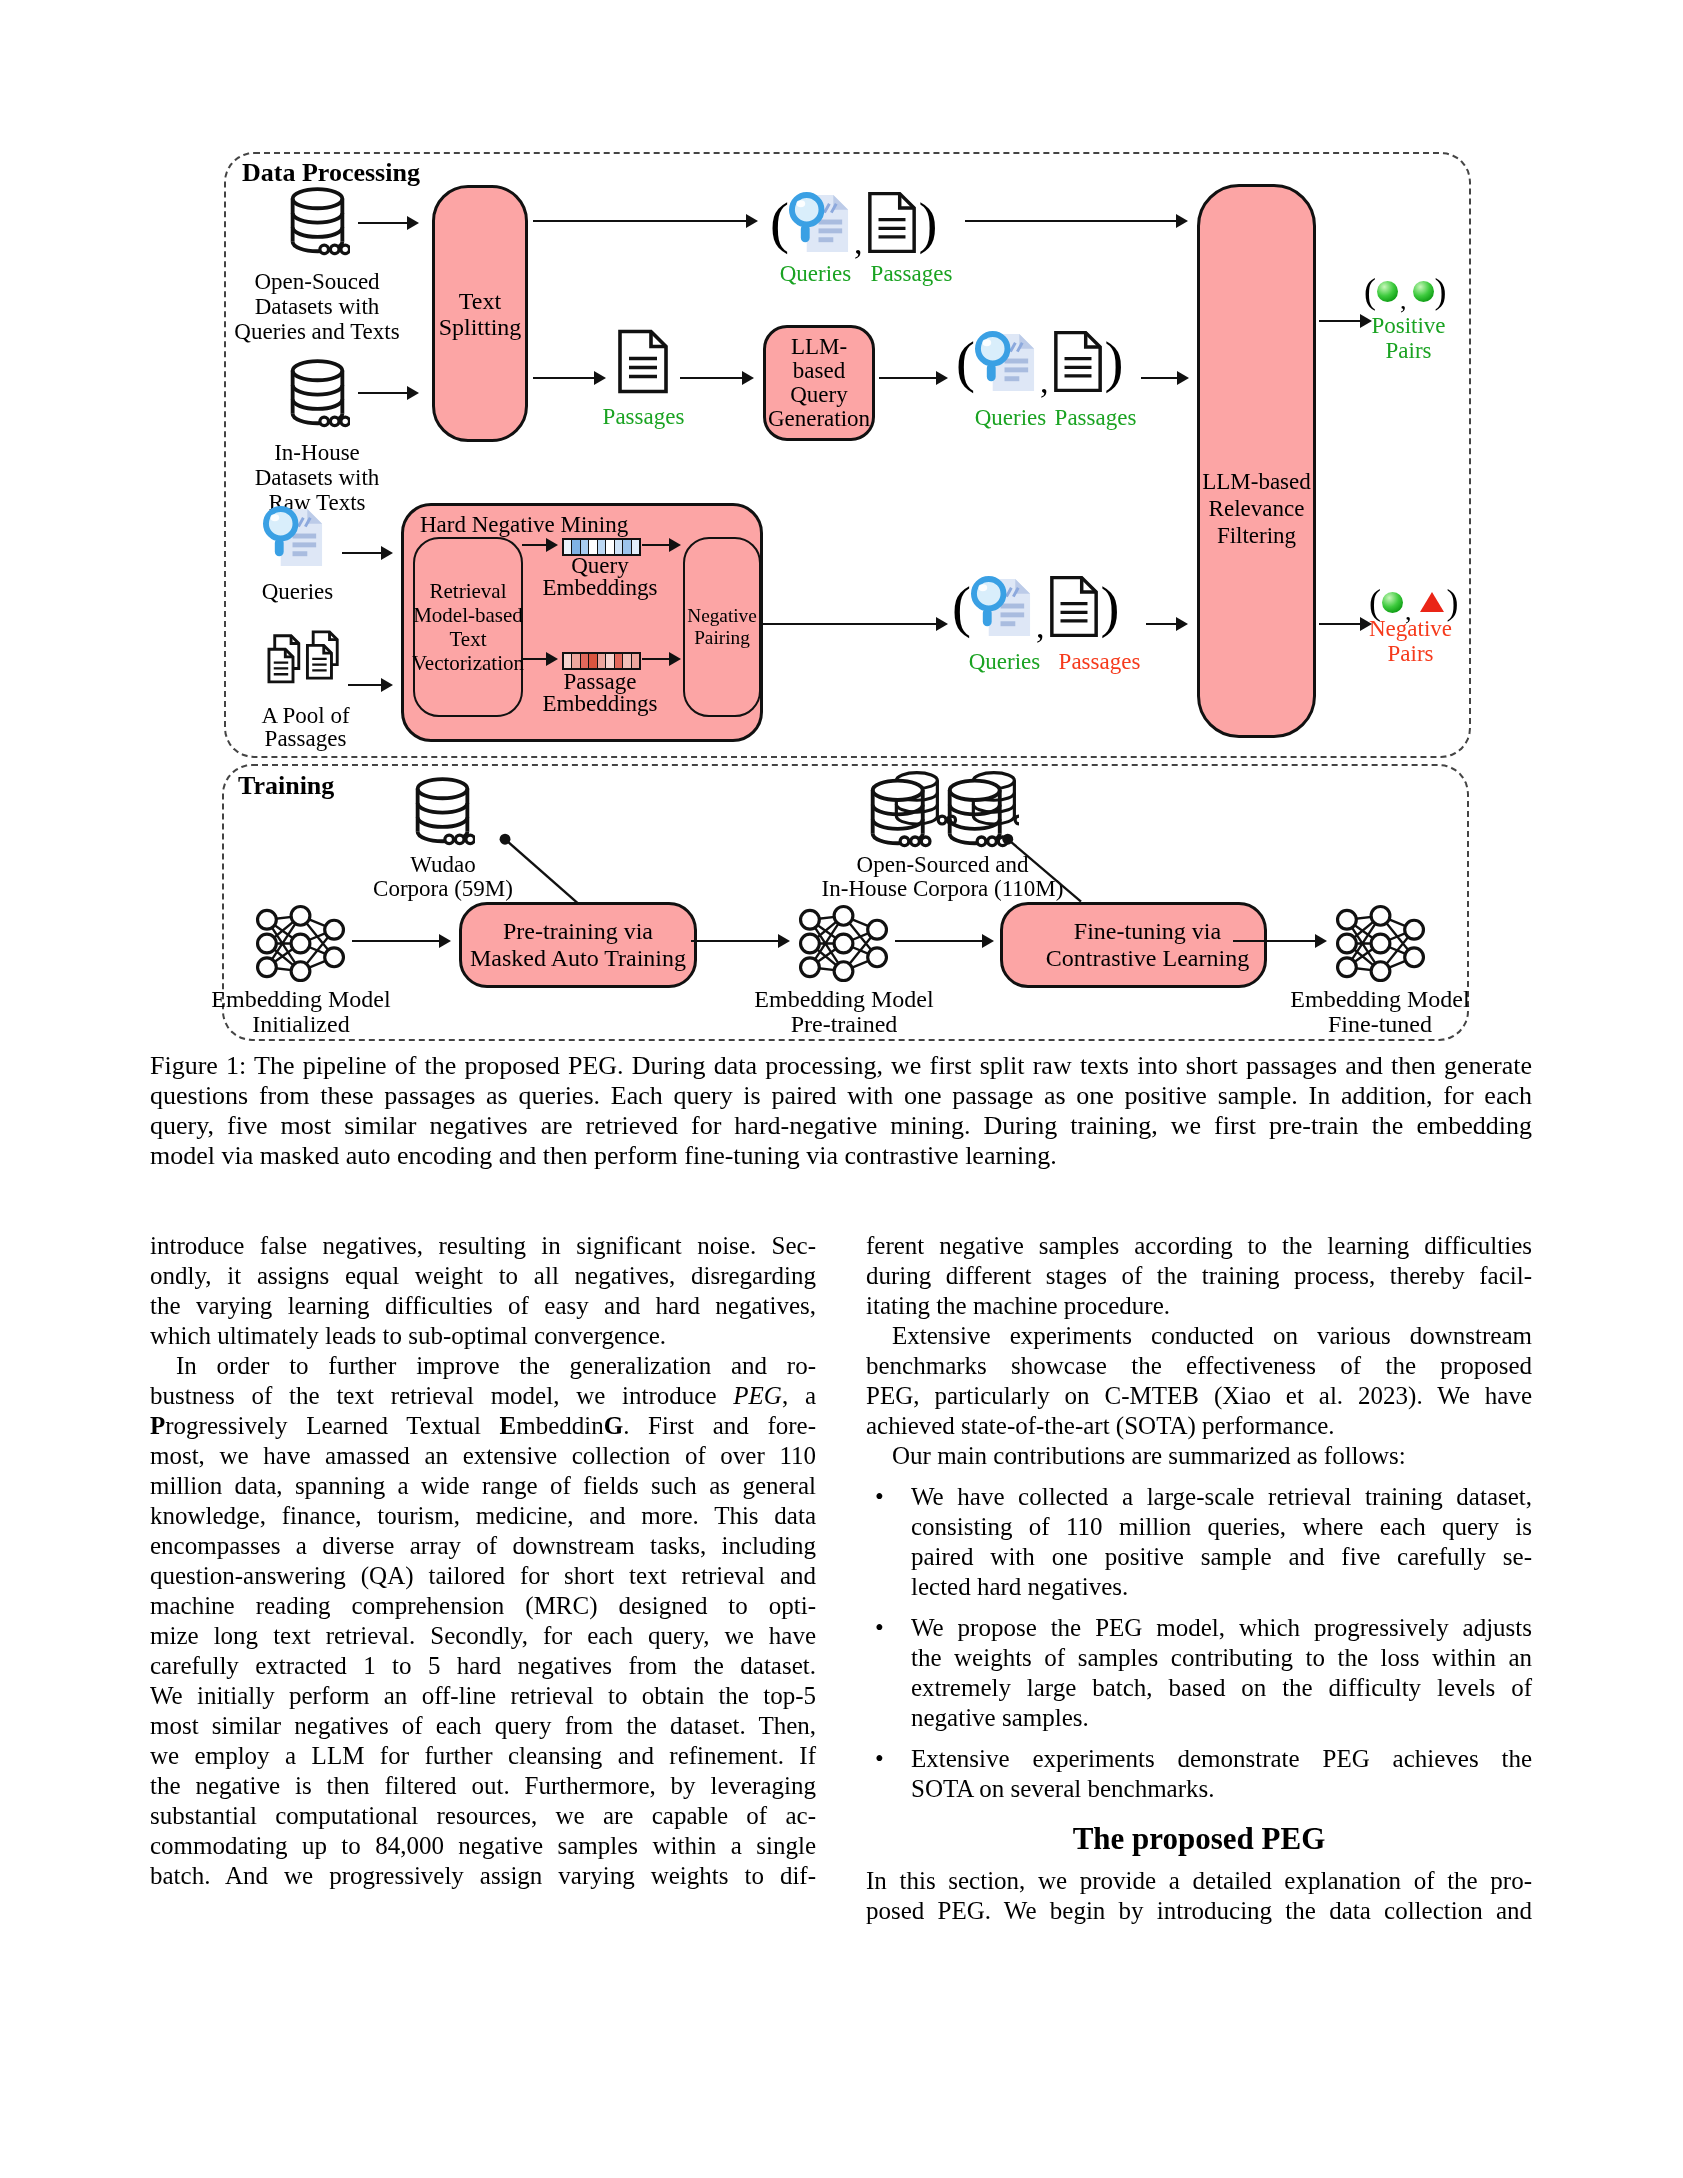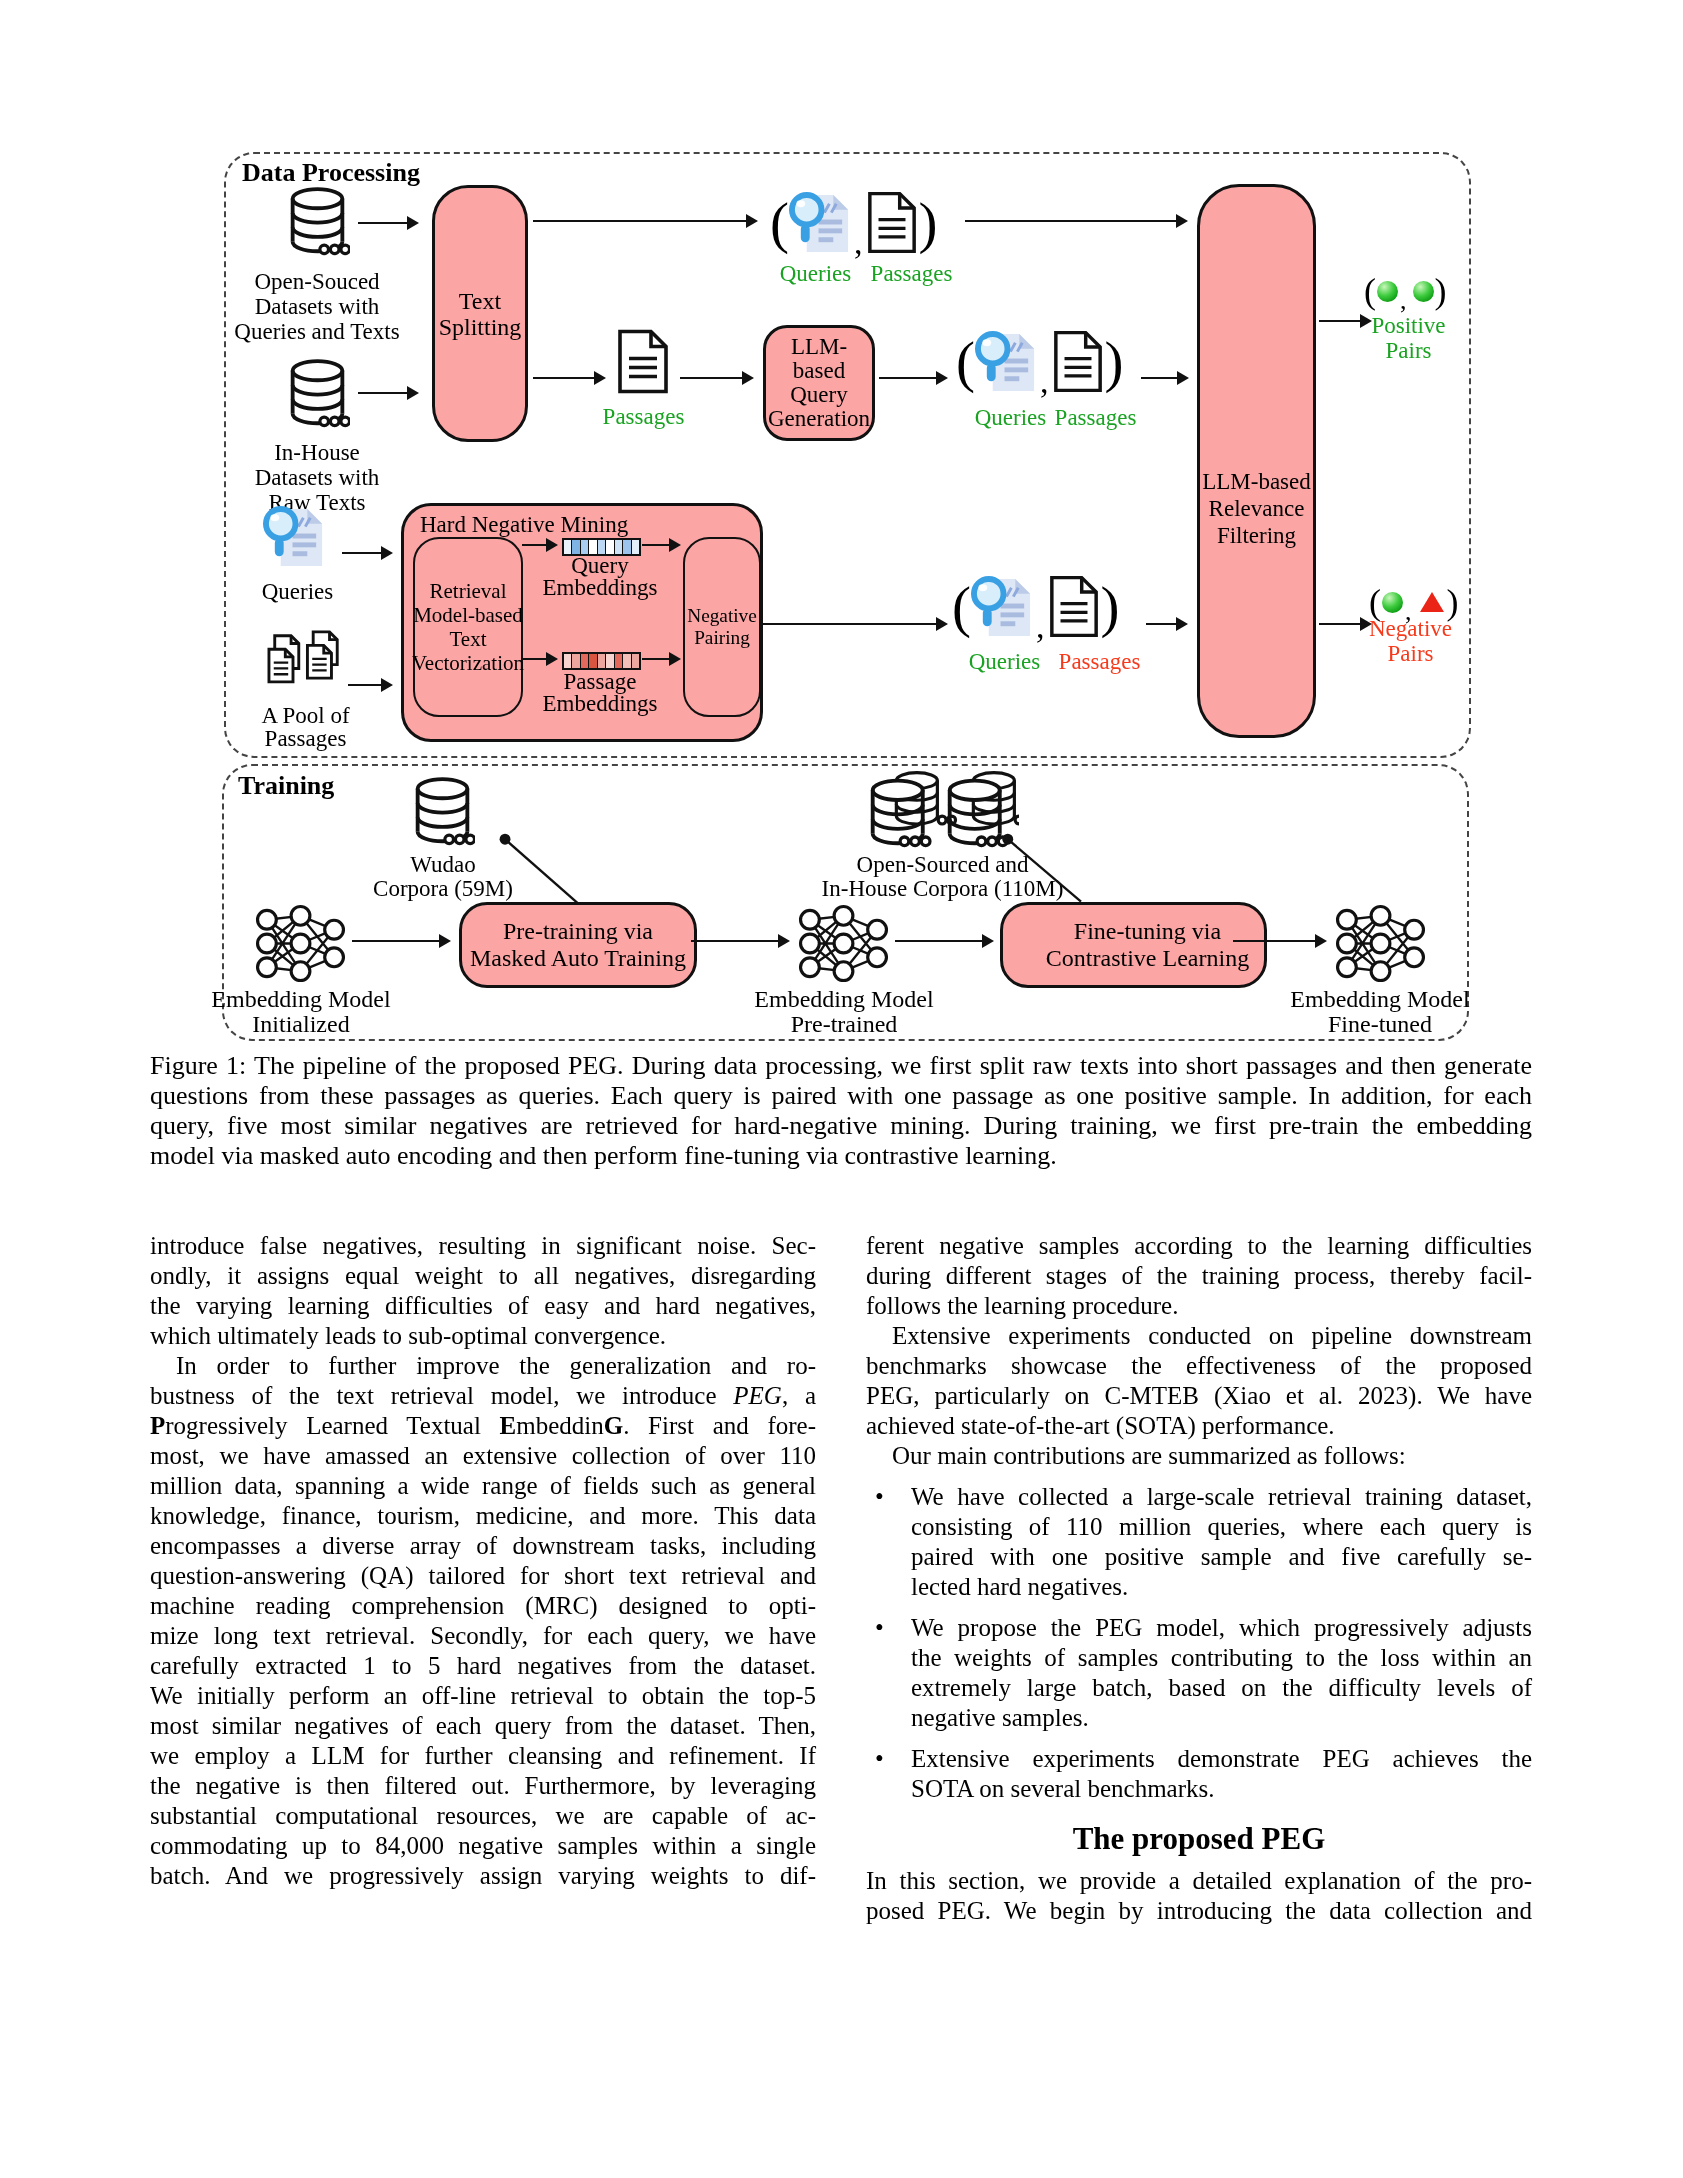--- a/index.html
+++ b/index.html
@@ -446,24 +446,24 @@
         <div class="line">the negative is then filtered out. Furthermore, by leveraging</div>
         <div class="line">substantial computational resources, we are capable of ac-</div>
         <div class="line">commodating up to 84,000 negative samples within a single</div>
         <div class="line">batch. And we progressively assign varying weights to dif-</div>
       </div>
     </div>
   <div class="col col-right" id="col-right">
       <div class="para">
         <div class="line">ferent negative samples according to the learning difficulties</div>
         <div class="line">during different stages of the training process, thereby facil-</div>
-        <div class="line ragged">follows the learning procedure.</div>
+        <div class="line ragged">itating the machine procedure.</div>
       </div>
       <div class="para">
-        <div class="line ind">Extensive experiments conducted on pipeline downstream</div>
+        <div class="line ind">Extensive experiments conducted on various downstream</div>
         <div class="line">benchmarks showcase the effectiveness of the proposed</div>
         <div class="line">PEG, particularly on C-MTEB (Xiao et al. 2023). We have</div>
         <div class="line ragged">achieved state-of-the-art (SOTA) performance.</div>
       </div>
       <div class="para">
         <div class="line ragged ind">Our main contributions are summarized as follows:</div>
       </div>
       <div class="bullet">
         <div class="marker">•</div>
         <div class="btext">

